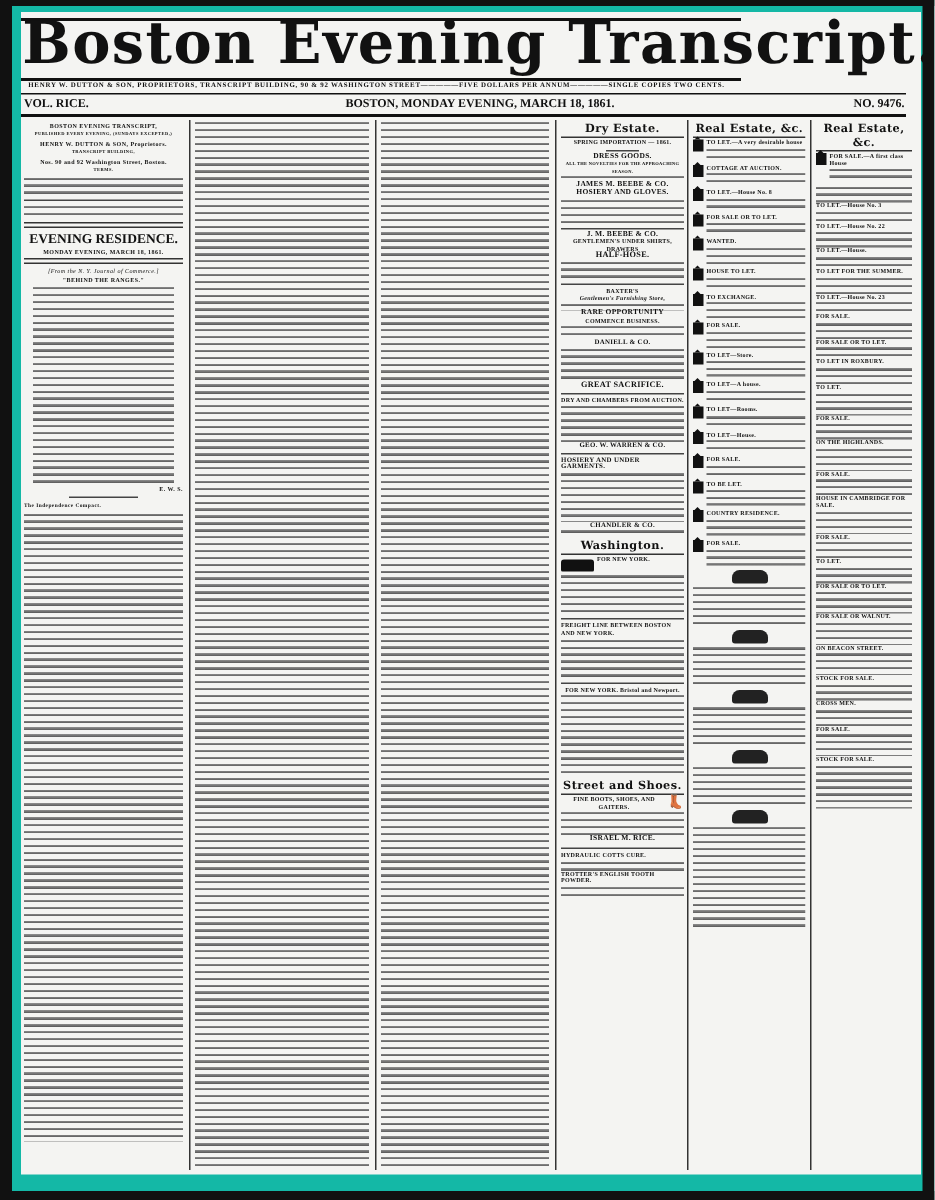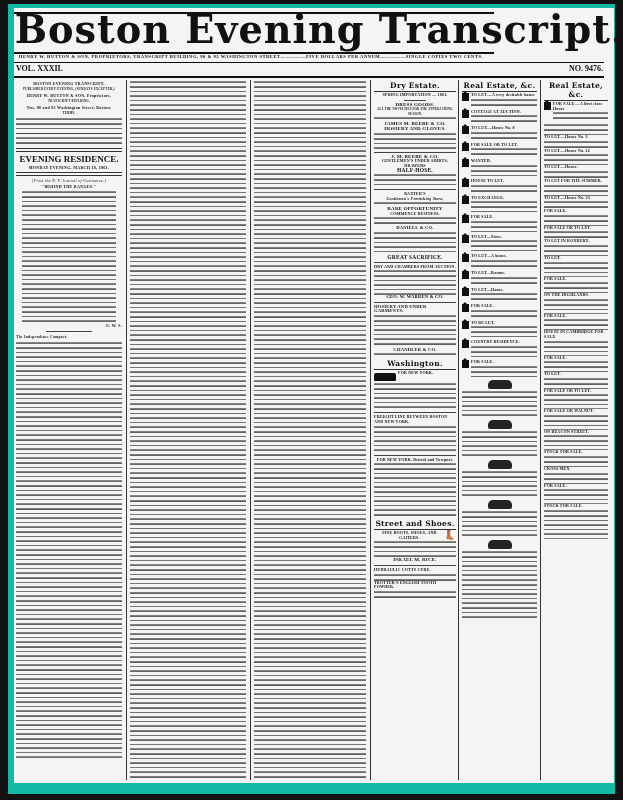--- a/index.html
+++ b/index.html
@@ -45,21 +45,22 @@
   <div class="border-top"></div>
   <div class="border-bottom"></div>
 
   <div class="rule" style="left:14px;top:12px;height:2px;width:480px;"></div>
   <div class="masthead">Boston Evening Transcript.</div>
   <div class="rule" style="left:14px;top:52px;height:2px;width:480px;"></div>
   <div class="publine">HENRY W. DUTTON &amp; SON, PROPRIETORS, TRANSCRIPT BUILDING, 90 &amp; 92 WASHINGTON STREET—————FIVE DOLLARS PER ANNUM—————SINGLE COPIES TWO CENTS.</div>
   <div class="rule" style="left:14px;top:62px;height:1px;width:590px;"></div>
 
   <div class="dateline">
-    <span class="vol">VOL. XXXII.</span>
+    <span class="vol">VOL. RICE.</span>
+    <span class="center">BOSTON, MONDAY EVENING, MARCH 18, 1861.</span>
     <span class="num">NO. 9476.</span>
   </div>
   <div class="rule" style="left:14px;top:76px;height:2px;width:590px;"></div>
 
   <div class="vsep" style="left:126px;"></div>
   <div class="vsep" style="left:250px;"></div>
   <div class="vsep" style="left:370px;"></div>
   <div class="vsep" style="left:458px;"></div>
   <div class="vsep" style="left:540px;"></div>
 

